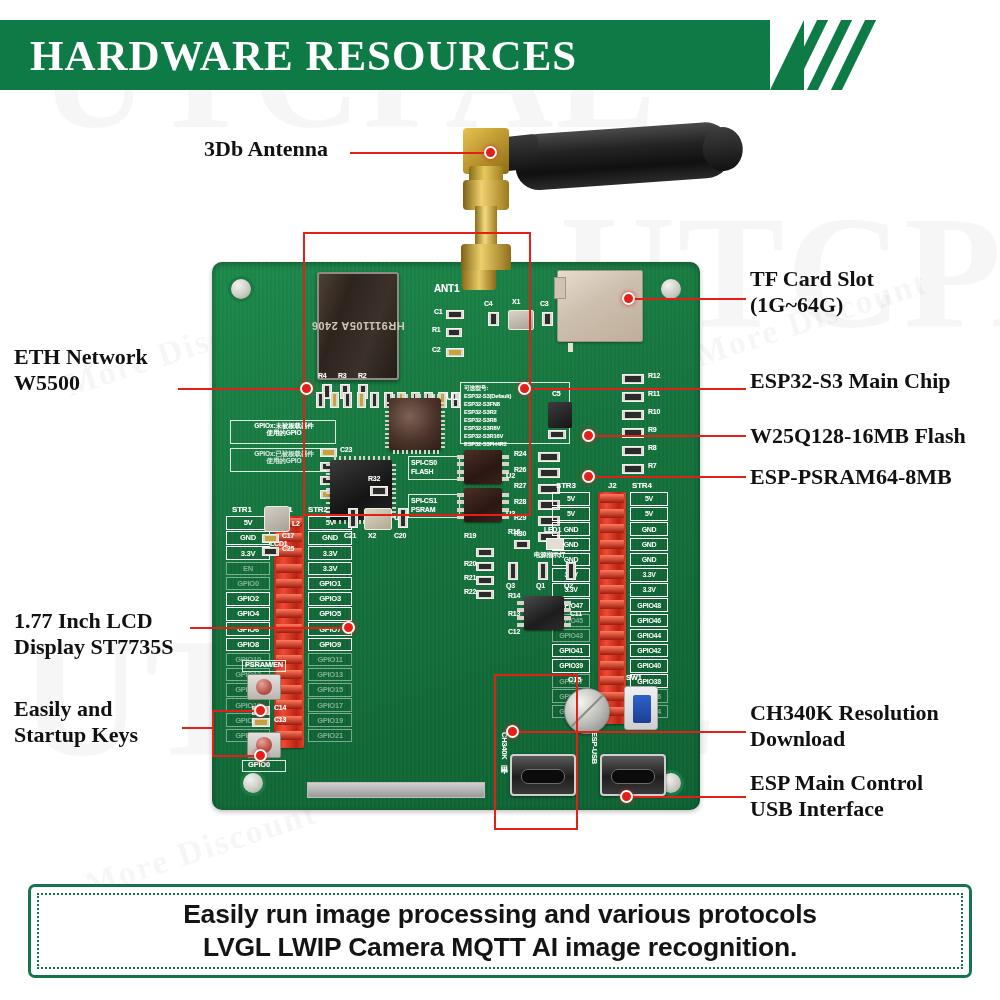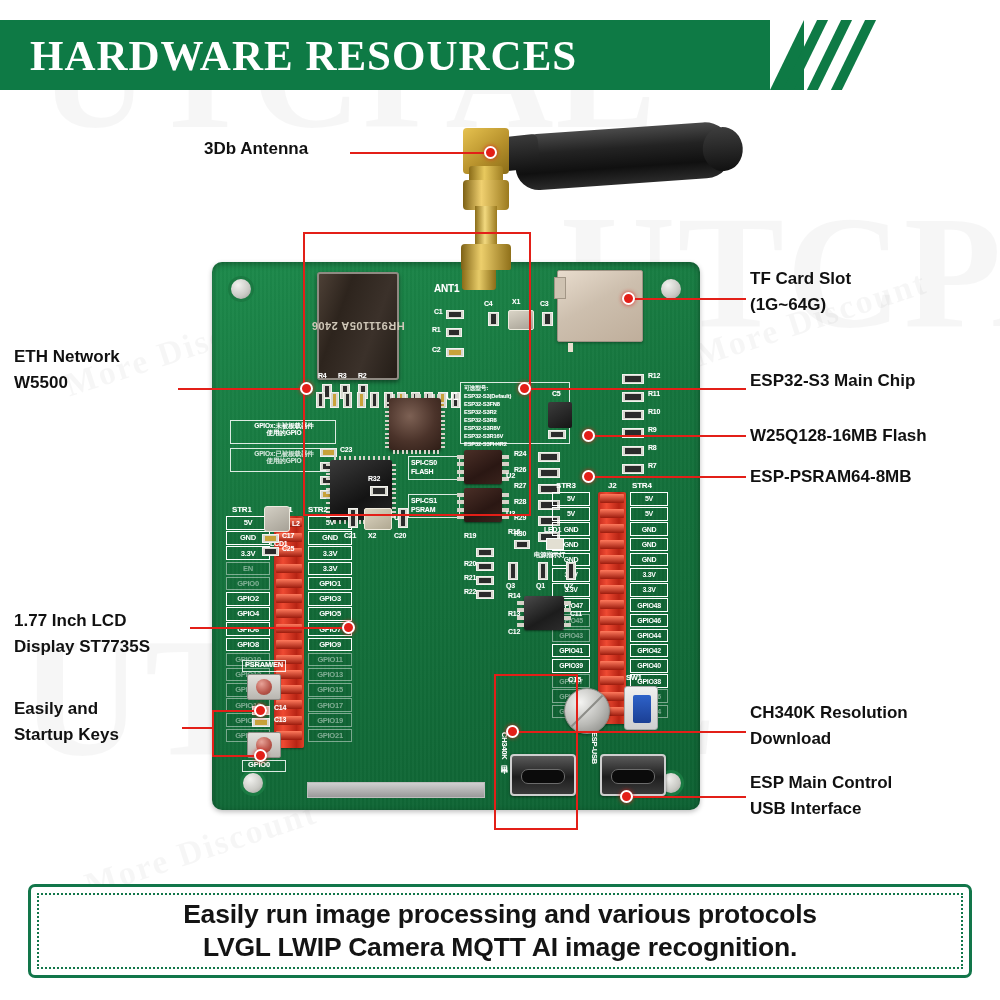--- a/index.html
+++ b/index.html
@@ -51,23 +51,23 @@
   }
   .hstripe{
     position:absolute;top:0;height:70px;width:11px;
     background:#0e7a45;
     transform:skewX(-26deg);
   }
   
   .label{
     position:absolute;
     color:#111111;
-    font-family:Liberation Sans, sans-serif;
+    font-family:Liberation Serif, serif;
     font-weight:bold;
-    font-size:17px;
+    font-size:22px;
     line-height:26px;
     white-space:pre-line;
     z-index:6;
   }
   .label.right{text-align:left;}
   
   .lead{
     position:absolute;
     background:#e31f18;
     z-index:6;

